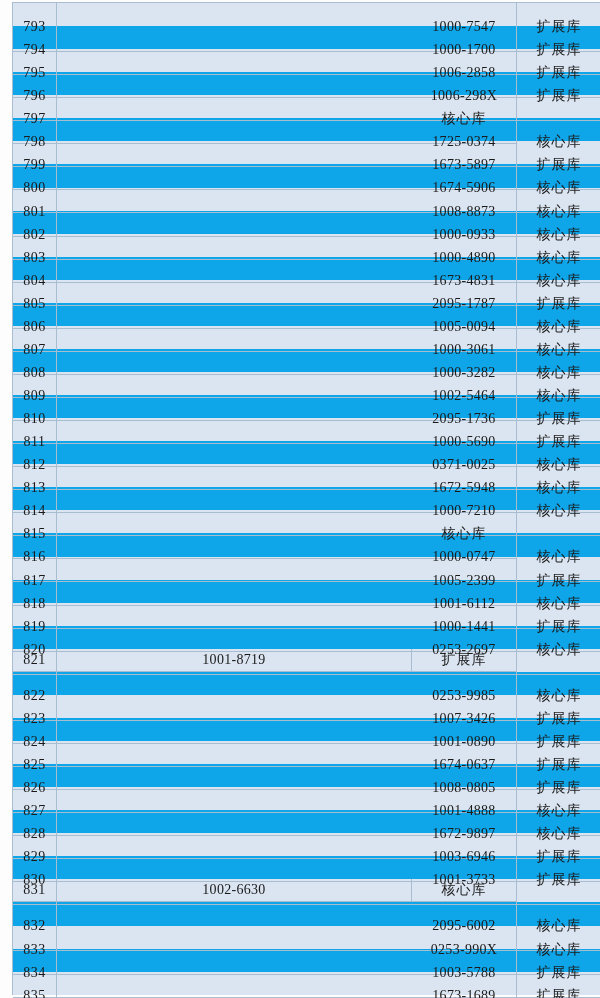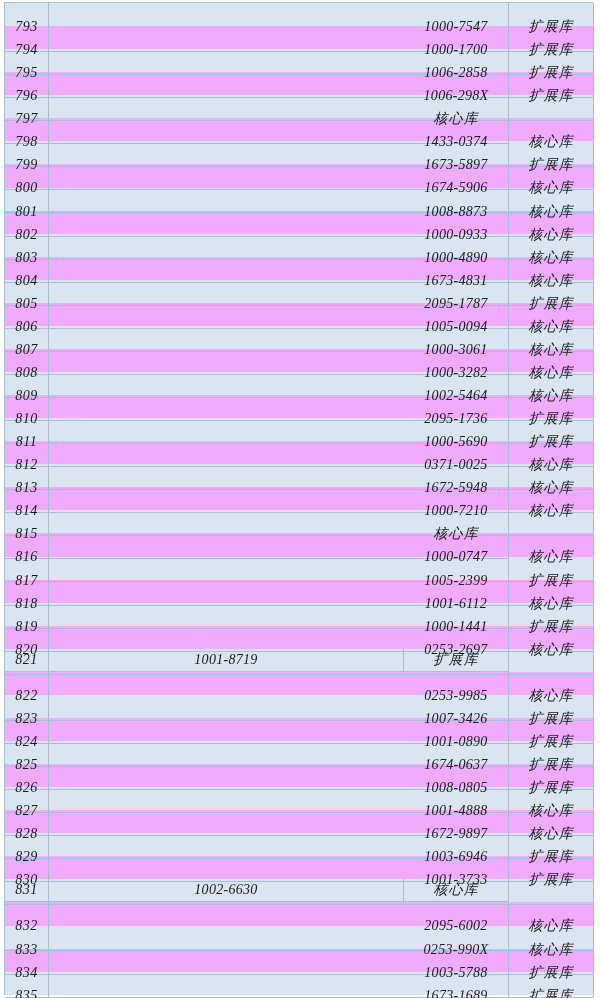--- a/index.html
+++ b/index.html
@@ -5,33 +5,32 @@
   html,body{margin:0;padding:0;}
   body{
     width:600px;height:998px;
     background:#fdfdfd;
     overflow:hidden;
     position:relative;
     font-family:"Liberation Serif","DejaVu Serif",serif;
   }
   .journal-table{
     position:absolute;
-    left:4px;top:2px;
+    left:12px;top:2px;
     width:589px;
     border-top:1px solid var(--border-color,#a9bdd1);
     border-left:1px solid var(--border-color,#a9bdd1);
     box-sizing:border-box;
-    font-style:italic;
   }
   .row{
     display:grid;
     grid-template-columns:44px 355px 105px 85px;
     height:23.07px;
     box-sizing:border-box;
-    background:#f0abfc;
+    background:#0ea5e9;
   }
   .row.banded{ background:var(--band-color,#dbe5f1); }
   .cell{
     border-right:1px solid var(--border-color,#a9bdd1);
     border-bottom:1px solid var(--border-color,#a9bdd1);
     box-sizing:border-box;
     display:flex;
     align-items:center;
     font-size:14px;
     color:var(--text-color,#1a1a1a);
@@ -86,21 +85,21 @@
     <div class="cell cat">扩展库</div>
   </div>
     <div class="row banded">
     <div class="cell no">797</div>
     <div class="cell name">生理学报</div>
     <div class="cell cat">核心库</div>
   </div>
     <div class="row">
     <div class="cell no">798</div>
     <div class="cell name">生命科学</div>
-    <div class="cell issn">1433-0374</div>
+    <div class="cell issn">1725-0374</div>
     <div class="cell cat">核心库</div>
   </div>
     <div class="row banded">
     <div class="cell no">799</div>
     <div class="cell name">生态毒理学报</div>
     <div class="cell issn">1673-5897</div>
     <div class="cell cat">扩展库</div>
   </div>
     <div class="row">
     <div class="cell no">800</div>

